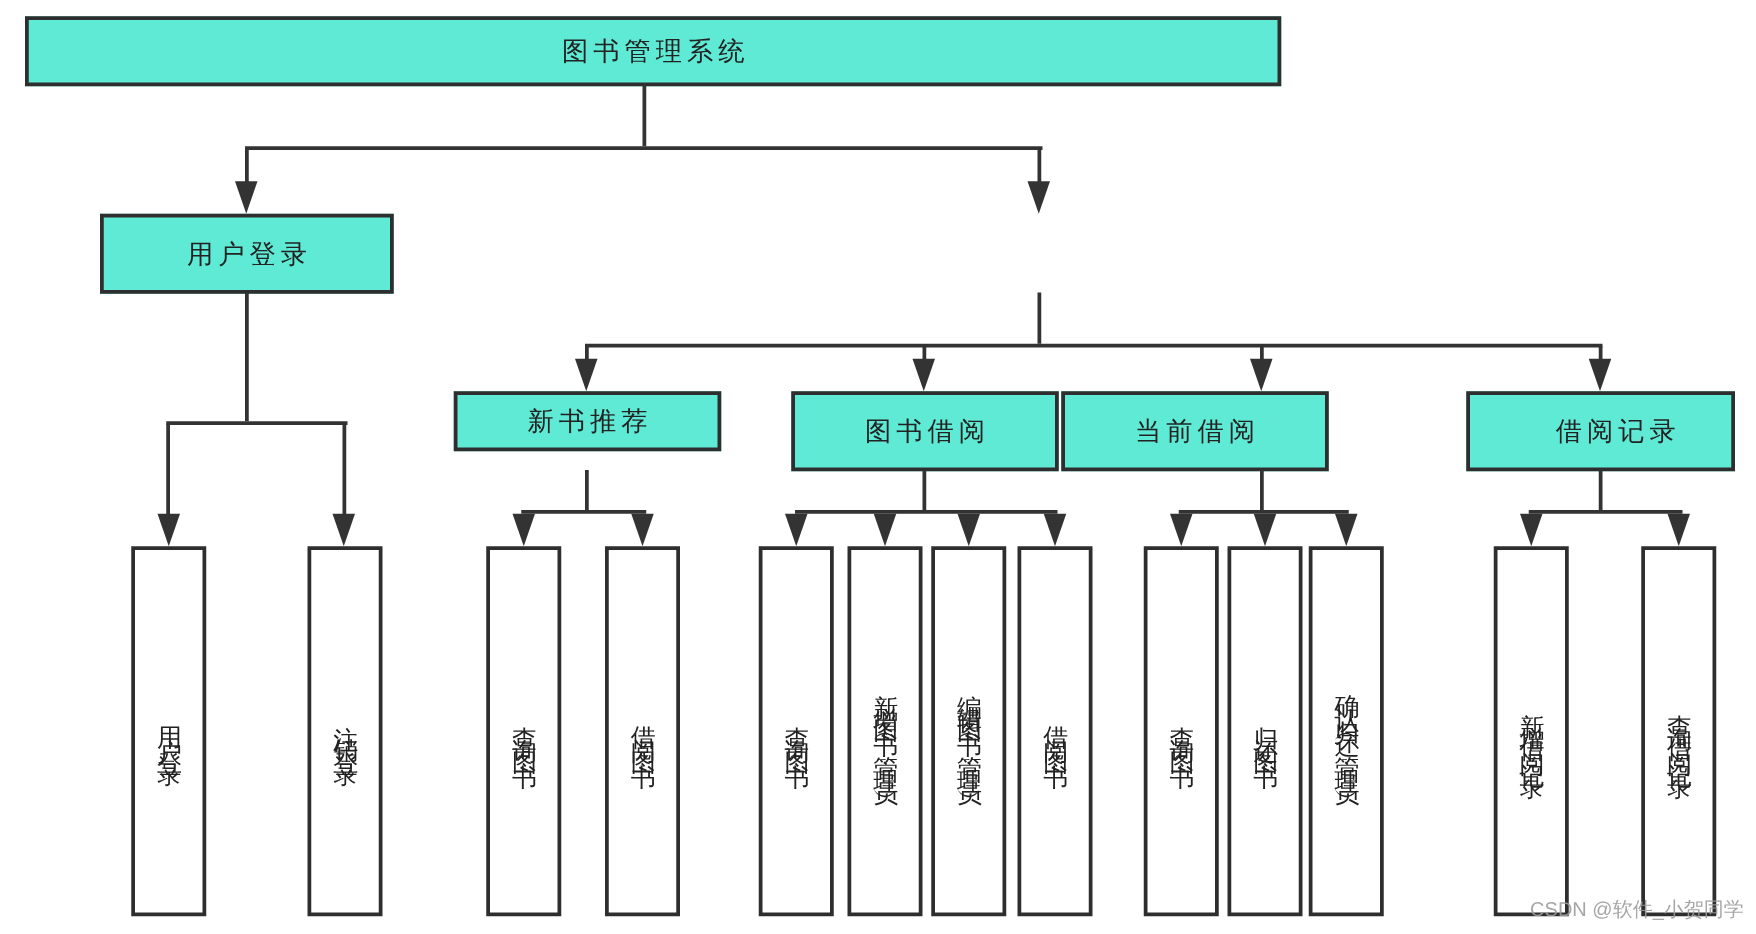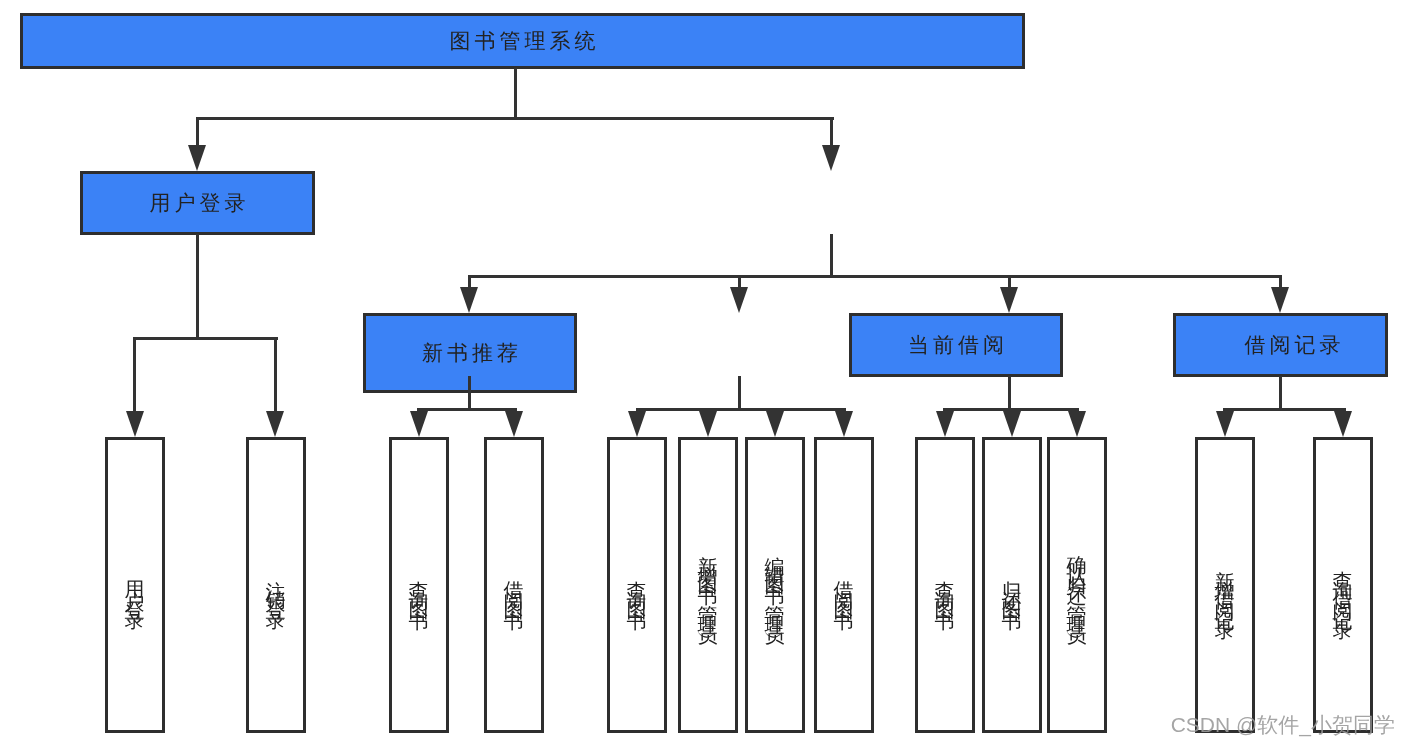--- a/index.html
+++ b/index.html
@@ -11,21 +11,21 @@
   .stage {
     position: relative;
     width: 1405px;
     height: 747px;
     background: var(--bg, #ffffff);
     overflow: hidden;
   }
   .box {
     position: absolute;
     box-sizing: border-box;
-    background: #3b82f6;
+    background: #5eead4;
     border: 3px solid var(--border, #2e2e2e);
     display: flex;
     align-items: center;
     justify-content: center;
   }
   .hlabel {
     font-size: 21px;
     letter-spacing: 4px;
     text-indent: 4px;
     color: var(--ink, #222222);
@@ -61,21 +61,21 @@
     width: 0;
     height: 0;
     border-left: 9px solid transparent;
     border-right: 9px solid transparent;
     border-top: 26px solid var(--line, #333333);
   }
   .watermark {
     position: absolute;
     right: 10px;
     bottom: 8px;
-    font-size: 21px;
+    font-size: 16px;
     color: var(--wm, #9c9c9c);
     opacity: 0.9;
     z-index: 5;
     white-space: nowrap;
   }
 </style>
 </head>
 <body>
 
 <div class="stage">
@@ -106,22 +106,25 @@
   <div class="line" style="left:468px; top:275px; width:814px; height:3px;"></div>
   <div class="line" style="left:468px; top:277px; width:3px; height:12px;"></div>
   <div class="line" style="left:738px; top:277px; width:3px; height:12px;"></div>
   <div class="line" style="left:1008px; top:277px; width:3px; height:12px;"></div>
   <div class="line" style="left:1279px; top:277px; width:3px; height:12px;"></div>
   <span class="arrow" style="left:460px; top:287px;"></span>
   <span class="arrow" style="left:730px; top:287px;"></span>
   <span class="arrow" style="left:1000px; top:287px;"></span>
   <span class="arrow" style="left:1271px; top:287px;"></span>
 
-  <div class="box" style="left:363px; top:313px; width:214px; height:80px;">
+  <div class="box" style="left:363px; top:313px; width:214px; height:48px;">
     <span class="hlabel">新书推荐</span>
+  </div>
+  <div class="box" style="left:633px; top:313px; width:214px; height:64px;">
+    <span class="hlabel">图书借阅</span>
   </div>
   <div class="box" style="left:849px; top:313px; width:214px; height:64px;">
     <span class="hlabel">当前借阅</span>
   </div>
   <div class="box" style="left:1173px; top:313px; width:215px; height:64px;padding-left:24px;">
     <span class="hlabel">借阅记录</span>
   </div>
 
   <div class="line" style="left:468px; top:376px; width:3px; height:32px;"></div>
   <div class="line" style="left:417px; top:408px; width:100px; height:3px;"></div>

